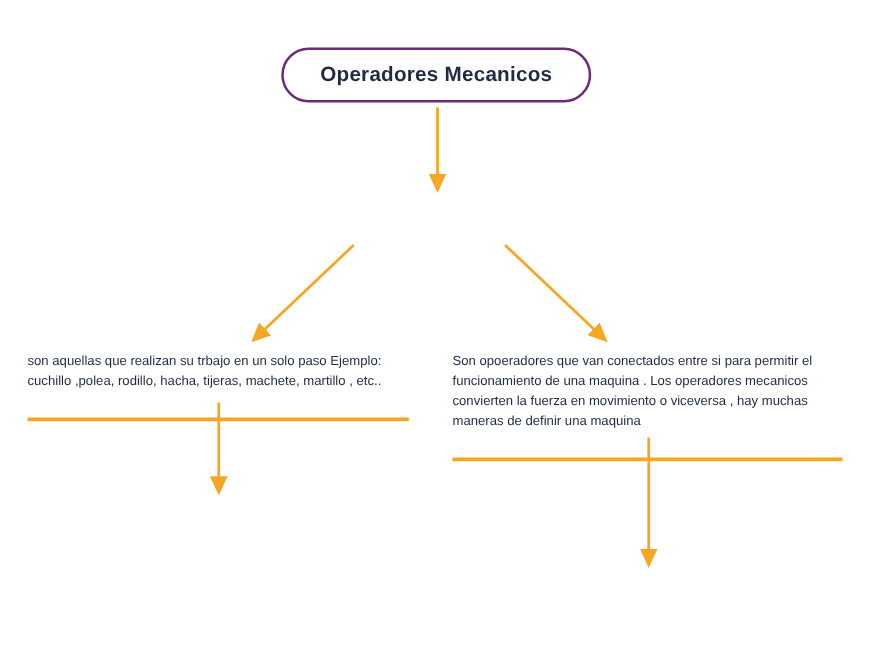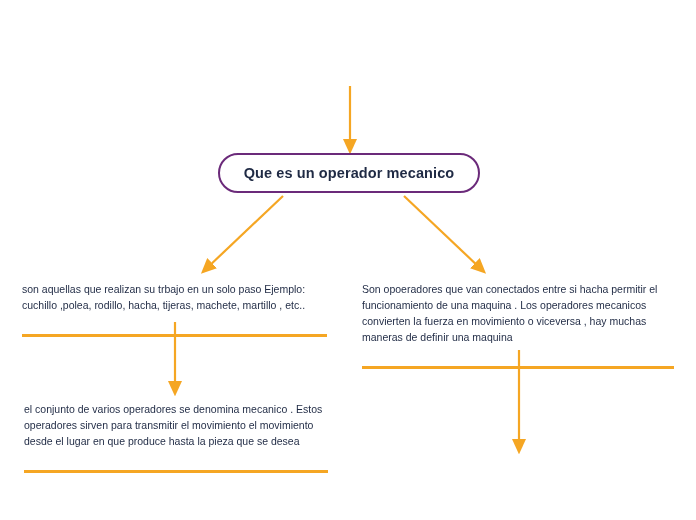--- a/index.html
+++ b/index.html
@@ -106,23 +106,22 @@
 
     <line x1="283" y1="196" x2="207" y2="268" stroke="#f5a623" stroke-width="2.2" marker-end="url(#arrowhead)"></line>
 
     <line x1="404" y1="196" x2="480" y2="268" stroke="#f5a623" stroke-width="2.2" marker-end="url(#arrowhead)"></line>
 
     <line x1="175" y1="322" x2="175" y2="388" stroke="#f5a623" stroke-width="2.2" marker-end="url(#arrowhead)"></line>
 
     <line x1="519" y1="350" x2="519" y2="446" stroke="#f5a623" stroke-width="2.2" marker-end="url(#arrowhead)"></line>
   </svg>
 
+  <div class="node" id="node-root">Operadores Mecanicos</div>
 
-  <div class="node" id="node-que-es">Que es un operador mecanico</div>
 
   <div class="leaf" id="leaf-left-1">son aquellas que realizan  su trbajo en un solo paso Ejemplo: cuchillo ,polea, rodillo, hacha, tijeras, machete, martillo , etc..</div>
 
-  <div class="leaf" id="leaf-right-1">Son opoeradores que van conectados entre si hacha permitir el funcionamiento de una maquina . Los operadores mecanicos convierten la fuerza en movimiento o viceversa , hay muchas maneras de definir una maquina</div>
+  <div class="leaf" id="leaf-right-1">Son opoeradores que van conectados entre si para permitir el funcionamiento de una maquina . Los operadores mecanicos convierten la fuerza en movimiento o viceversa , hay muchas maneras de definir una maquina</div>
 
-  <div class="leaf" id="leaf-left-2">el conjunto de varios operadores se denomina mecanico . Estos operadores sirven para transmitir el movimiento el movimiento desde el lugar en que produce hasta la pieza que se desea</div>
 
 
 </div>
 
 </body></html>

